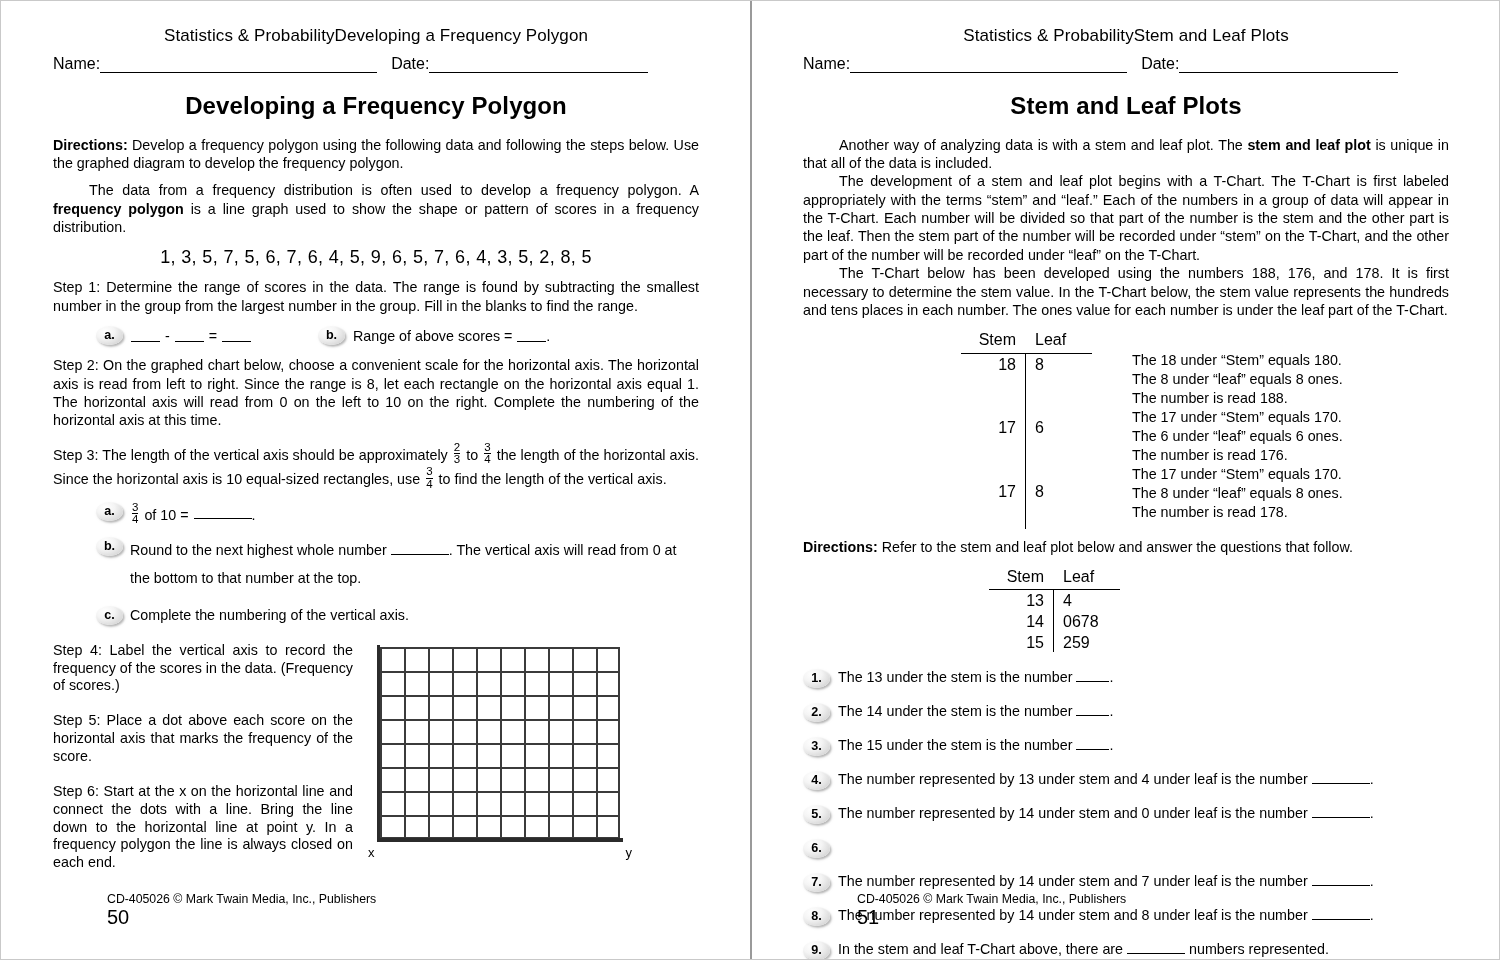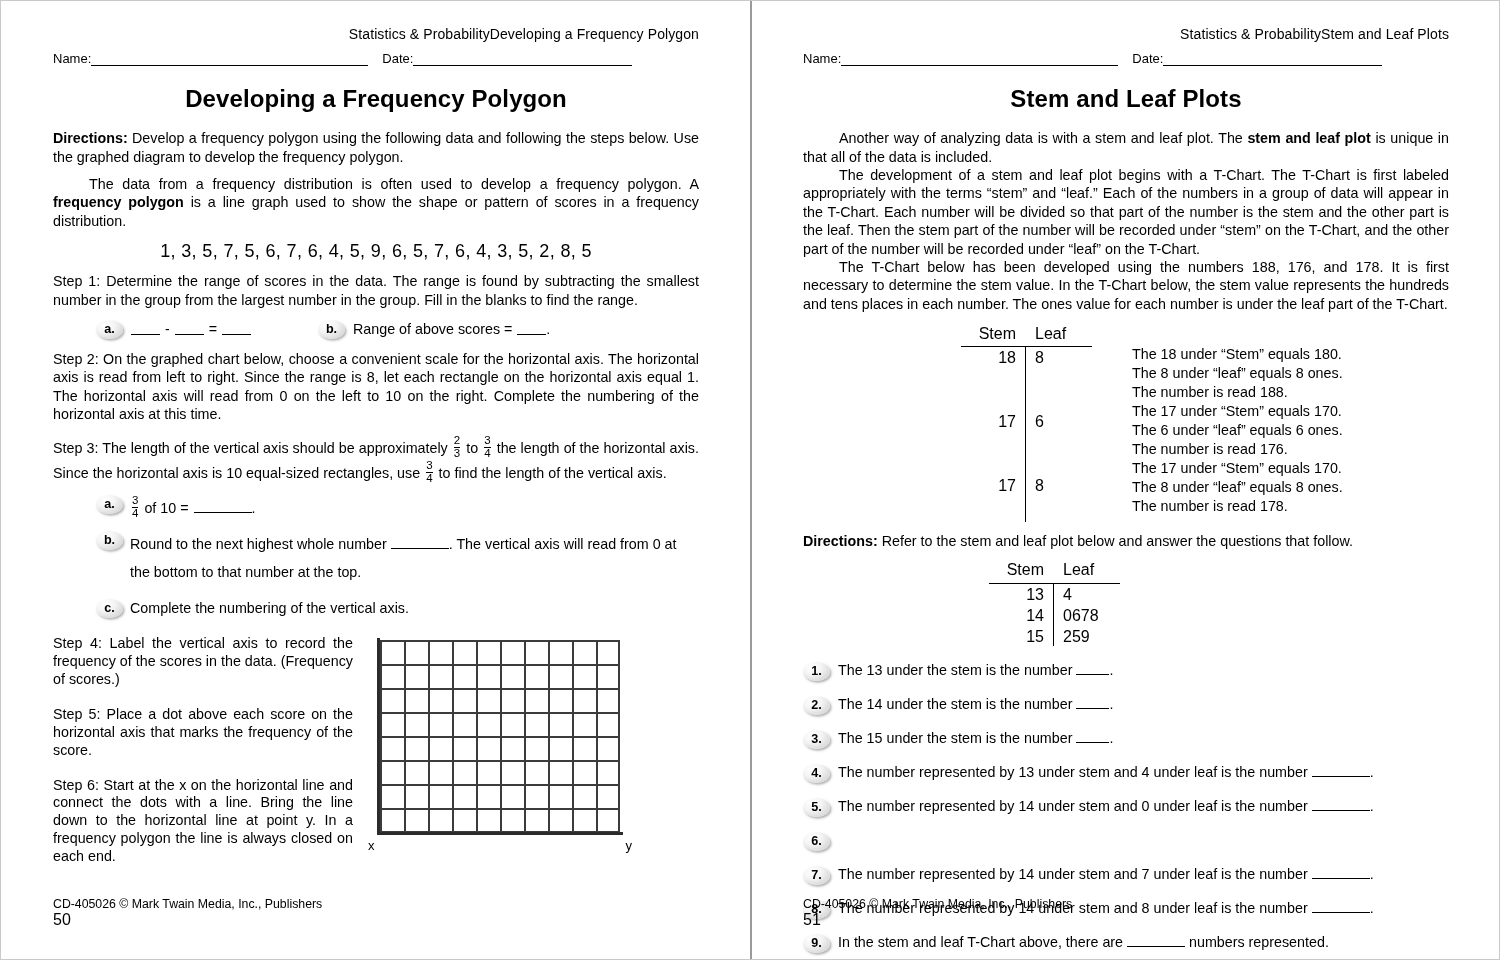--- a/index.html
+++ b/index.html
@@ -29,30 +29,30 @@
   .gutter {
     position: absolute;
     left: 749px; top: 0;
     width: 2px; height: 958px;
     background: #9a9a9a;
   }
 
   
   .runhead {
     display: flex;
-    justify-content: flex-end;
-    font-size: 14px;
+    justify-content: center;
+    font-size: 17px;
     line-height: 1.1;
     letter-spacing: .1px;
   }
   .nameline {
     display: flex;
     align-items: flex-end;
     margin-top: 9px;
-    font-size: 13px;
+    font-size: 16px;
   }
   .nameline .lbl { white-space: nowrap; }
   .nameline .rule {
     border-bottom: 1.6px solid #000;
     height: 13px;
     flex: 0 0 auto;
   }
   .rule-name { width: 277px; }
   .rule-date { width: 219px; }
   .nameline .lbl-date { margin-left: 14px; }
@@ -197,21 +197,22 @@
   .footer {
     position: absolute;
     left: 52px; right: 52px;
     bottom: 30px;
     font-size: 12.3px;
     display: flex;
     align-items: baseline;
     flex-direction: column;
   }
   .footer .pgnum {
-    font-size: 16px;
+    font-size: 20px;
+    margin-left: 54px;
   }
 </style>
 </head>
 <body>
 
 <div id="spread">
 
   <div class="gutter"></div>
 
   <div class="page page-left">

